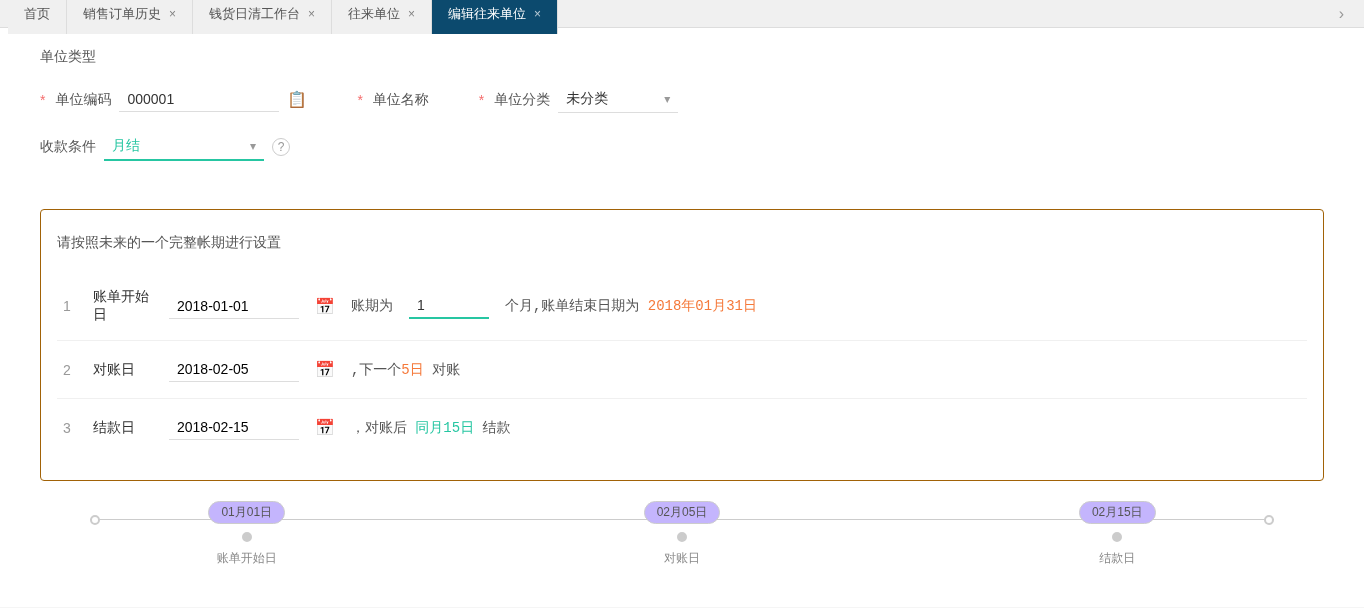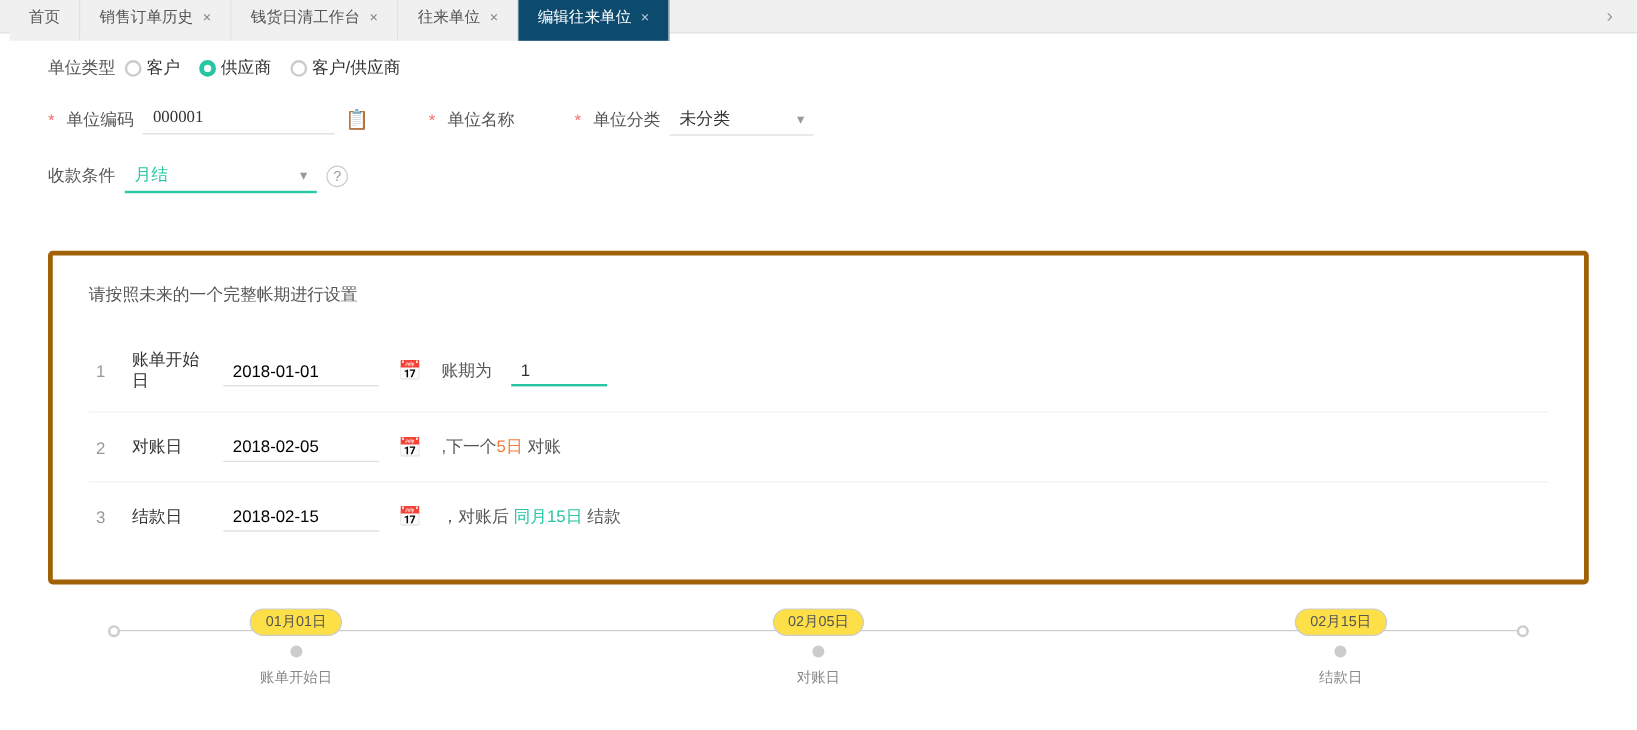--- a/index.html
+++ b/index.html
@@ -108,21 +108,20 @@
     }
 
     .input-field {
       border: none;
       border-bottom: 1px solid #ddd;
       padding: 4px 8px;
       font-size: 14px;
       color: #333;
       outline: none;
       width: 160px;
-      font-family: Liberation Serif, serif;
     }
     .input-field.wide { width: 220px; }
 
     .calendar-icon {
       color: #26c6a2;
       cursor: pointer;
       font-size: 16px;
     }
 
     .select-field {
@@ -156,23 +155,23 @@
       display: inline-flex;
       align-items: center;
       justify-content: center;
       color: #999;
       font-size: 12px;
       cursor: pointer;
     }
 
     
     .period-box {
-      border: 4px solid #a16207;
+      border: 1px solid #a16207;
       border-radius: 4px;
-      padding: 24px 30px;
+      padding: 24px 16px;
       margin-bottom: 20px;
       margin-top: 48px;
     }
     .period-title {
       font-size: 14px;
       color: #555;
       margin-bottom: 20px;
     }
     .period-row {
       display: flex;
@@ -201,21 +200,21 @@
     }
     .period-months-input {
       border: none;
       border-bottom: 2px solid #26c6a2;
       padding: 4px 8px;
       font-size: 14px;
       width: 80px;
       outline: none;
       color: #333;
     }
-    .period-desc { color: #555; font-size: 14px; }
+    .period-desc { color: #555; font-size: 14px; font-family: Liberation Mono, monospace; }
     .highlight-orange { color: #f5793a; font-weight: 500; }
     .highlight-teal { color: #26c6a2; font-weight: 500; }
 
     
     .preview-section {
       padding: 0 30px 20px 30px;
     }
     .preview-text {
       font-size: 14px;
       color: #555;
@@ -257,21 +256,21 @@
       border-radius: 50%;
       background: #ccc;
       border: 2px solid #ccc;
     }
     .timeline-label-box {
       border: 1px solid #ccc;
       border-radius: 20px;
       padding: 2px 12px;
       font-size: 12px;
       color: #555;
-      background: #fde047;
+      background: #c4b5fd;
     }
     .timeline-desc {
       font-size: 12px;
       color: #888;
     }
   </style>
 </head>
 <body>
 
 <div class="tab-bar">
@@ -295,34 +294,20 @@
     <span class="close-btn">×</span>
   </div>
   <div class="tab-arrow">›</div>
 </div>
 
 <div class="content">
 
   <div class="form-row">
     <div class="form-field">
       <span class="form-label">单位类型</span>
-      <div class="radio-group">
-        <div class="radio-item">
-          <span class="radio-circle"></span>
-          <span>客户</span>
-        </div>
-        <div class="radio-item">
-          <span class="radio-circle checked"></span>
-          <span>供应商</span>
-        </div>
-        <div class="radio-item">
-          <span class="radio-circle"></span>
-          <span>客户/供应商</span>
-        </div>
-      </div>
     </div>
   </div>
 
   <div class="form-row">
     <div class="form-field">
       <span class="required-star">*</span>
       <span class="form-label">单位编码</span>
       <input class="input-field" type="text" value="000001" style="">
       <span class="calendar-icon">📋</span>
     </div>
@@ -354,20 +339,21 @@
   <div class="period-box">
     <div class="period-title">请按照未来的一个完整帐期进行设置</div>
 
     <div class="period-row">
       <span class="period-num">1</span>
       <span class="period-row-label">账单开始日</span>
       <input class="period-input" type="text" value="2018-01-01" style="">
       <span class="calendar-icon">📅</span>
       <span class="period-desc">账期为</span>
       <input class="period-months-input" type="text" value="1" style="">
+      <span class="period-desc">个月,账单结束日期为 <span class="highlight-orange">2018年01月31日</span></span>
     </div>
 
     <div class="period-row">
       <span class="period-num">2</span>
       <span class="period-row-label">对账日</span>
       <input class="period-input" type="text" value="2018-02-05" style="">
       <span class="calendar-icon">📅</span>
       <span class="period-desc">,下一个<span class="highlight-orange">5日</span> 对账</span>
     </div>
 

